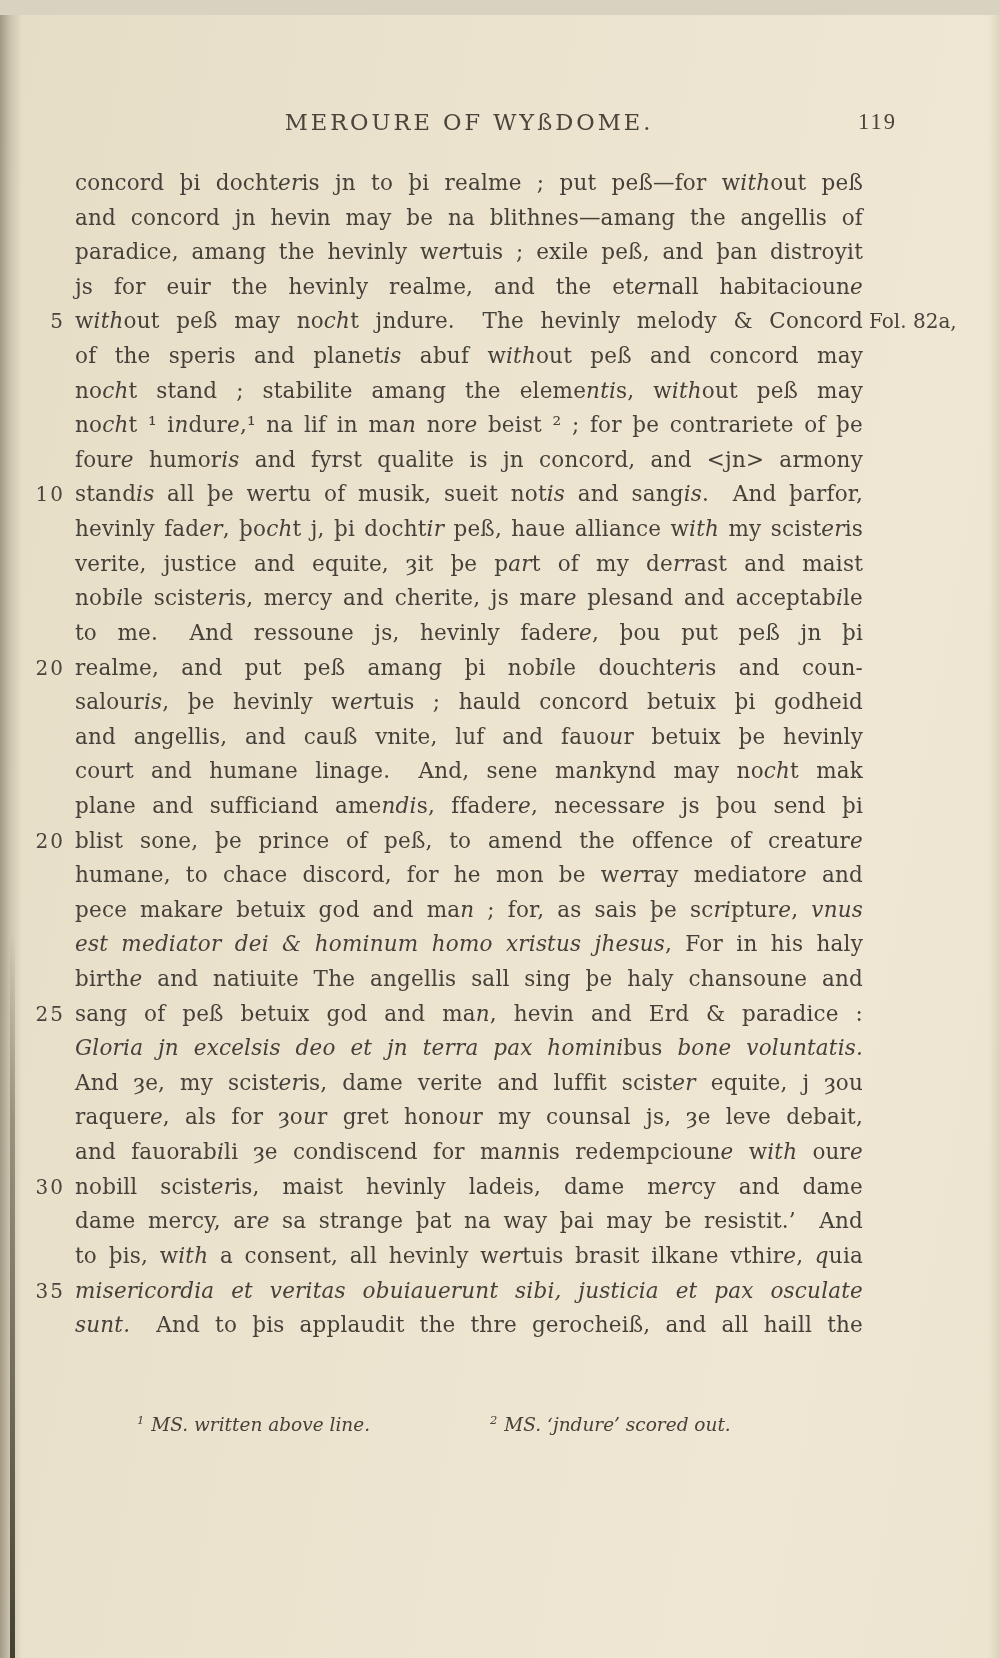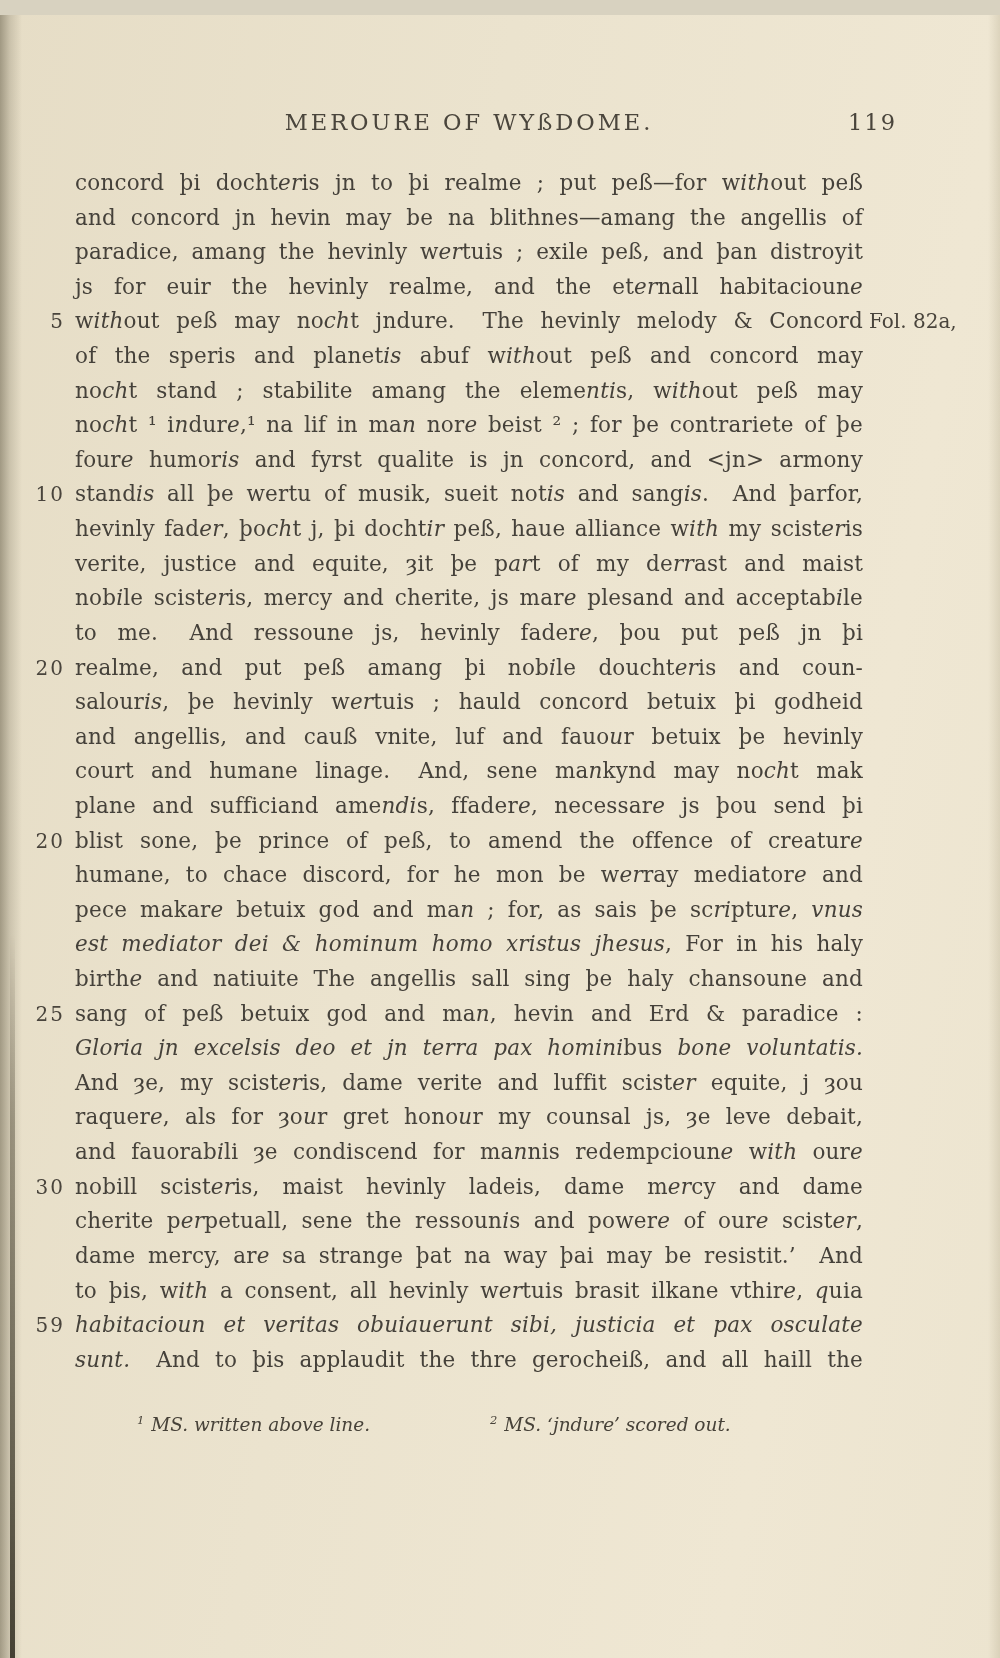--- a/index.html
+++ b/index.html
@@ -27,21 +27,21 @@
     background:linear-gradient(270deg,rgba(176,166,136,0.30),rgba(176,166,136,0) 100%);
   }
   
   .running-header{position:absolute;top:94px;left:75px;width:788px;height:32px;}
   .running-title{
     text-align:center;font-size:22.5px;letter-spacing:3px;
     color:#4a453c;white-space:nowrap;
   }
   .page-number{
     position:absolute;top:0;right:-34px;
-    font-size:22.5px;letter-spacing:2px;color:#4a453c;
+    font-size:22.5px;letter-spacing:2px;color:#4a453c;font-family:Liberation Serif, serif;
   }
   
   .body-block{position:absolute;top:151px;left:75px;width:788px;}
   .line{position:relative;height:34.62px;line-height:34.62px;font-size:21.5px;}
   .line .text{
     display:block;width:100%;
     text-align:justify;text-align-last:justify;
     letter-spacing:0.2px;
     white-space:normal;
   }
@@ -165,31 +165,28 @@
         <span class="text">raquer<i>e</i>, als for ȝo<i>u</i>r gret hono<i>u</i>r my counsal js, ȝe leve debait,</span>
       </div>
       <div class="line">
         <span class="text">and fauorab<i>i</i>li ȝe condiscend for ma<i>n</i>nis redempcioun<i>e</i> w<i>ith</i> our<i>e</i></span>
       </div>
       <div class="line">
         <span class="lineno">30</span>
         <span class="text">nobill scist<i>er</i>is, maist hevinly ladeis, dame m<i>er</i>cy and dame</span>
       </div>
       <div class="line">
-        <span class="text">cherite p<i>er</i>petuall, sene the ressoun<i>i</i>s and power<i>e</i> of our<i>e</i> scist<i>er</i>,</span>
-      </div>
-      <div class="line">
         <span class="text">dame mercy, ar<i>e</i> sa strange þat na way þai may be resistit.’  And</span>
       </div>
       <div class="line">
         <span class="text">to þis, w<i>ith</i> a consent, all hevinly w<i>er</i>tuis brasit ilkane vthir<i>e</i>, <i>q</i>uia</span>
       </div>
       <div class="line">
-        <span class="lineno">59</span>
-        <span class="text"><i>habitacioun et veritas obuiauerunt sibi, justicia et pax osculate</i></span>
+        <span class="lineno">35</span>
+        <span class="text"><i>misericordia et veritas obuiauerunt sibi, justicia et pax osculate</i></span>
       </div>
       <div class="line">
         <span class="text"><i>sunt.</i>  And to þis applaudit the thre gerocheiß, and all haill the</span>
       </div>
     </div>
 
   <div class="footnotes">
     <div class="fn" style="left:137px">
       <sup>1</sup><span>MS. written above line.</span>
     </div>

